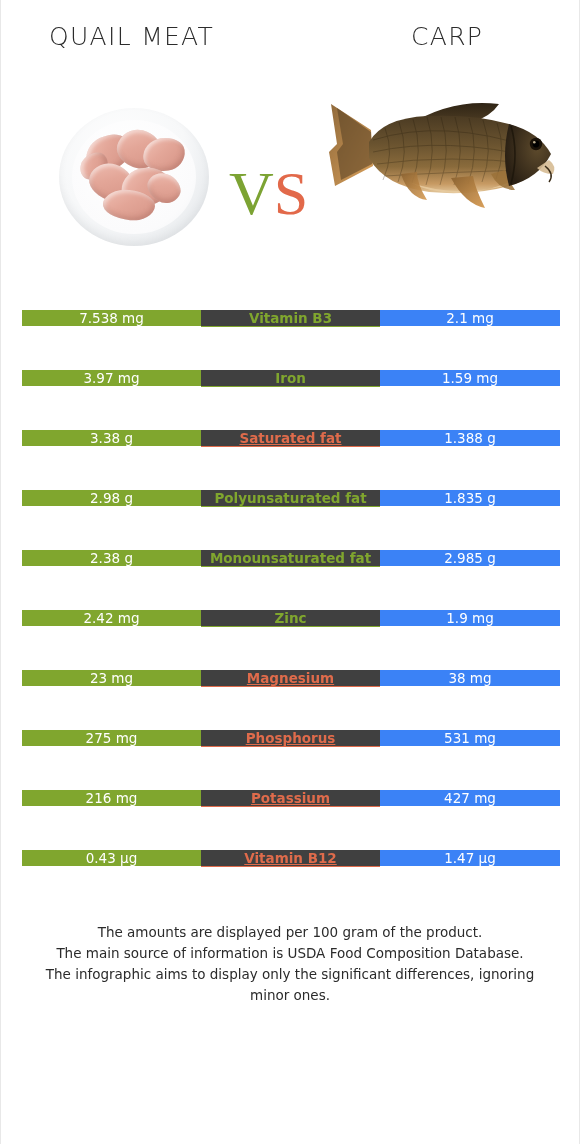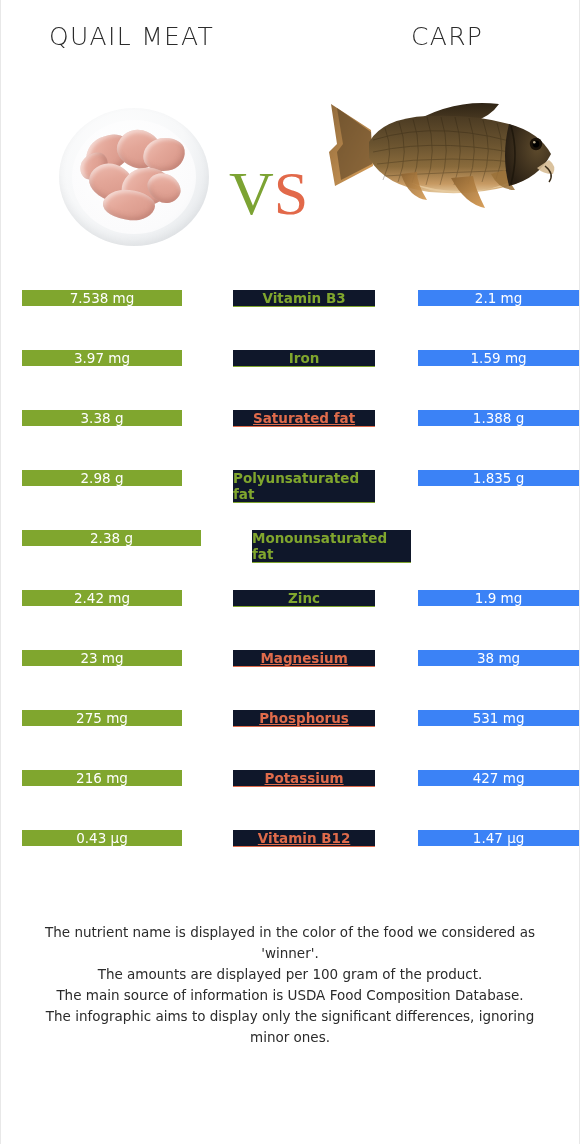--- a/index.html
+++ b/index.html
@@ -111,43 +111,41 @@
   
   .table {
     position: relative;
     margin-top: 8px;
   }
   .row {
     position: relative;
     height: 56px;
     margin-bottom: 4px;
     display: flex;
-    align-items: flex-start;
-    gap: 43px;
+    align-items: center;
   }
   .cell {
     display: flex;
     align-items: center;
     justify-content: center;
     box-sizing: border-box;
     font-size: 13.5px;
     font-family: "DejaVu Sans", sans-serif;
   }
   .cell-left {
     width: 179px;
     margin-left: 21px;
     background: #80a62e;
     color: #ffffff;
   }
   .cell-mid {
-    width: 159px;
-    background: #0f172a;
+    width: 179px;
+    background: #404040;
     font-weight: bold;
     font-size: 13.5px;
-    margin-left: 8px;
   }
   .cell-mid.win-green { color: #80a62e; border-bottom: 1px solid #80a62e; }
   .cell-mid.win-red   { color: #df6b4b; border-bottom: 1px solid #df6b4b; text-decoration: underline; }
   .cell-right {
     width: 180px;
     background: #3b82f6;
     color: #ffffff;
   }
 
   
@@ -275,20 +273,21 @@
         <div class="cell cell-right">1.388 g</div>
       </div>
       <div class="row">
         <div class="cell cell-left">2.98 g</div>
         <div class="cell cell-mid win-green">Polyunsaturated fat</div>
         <div class="cell cell-right">1.835 g</div>
       </div>
       <div class="row">
         <div class="cell cell-left">2.38 g</div>
         <div class="cell cell-mid win-green">Monounsaturated fat</div>
+        <div class="cell cell-right">2.985 g</div>
       </div>
       <div class="row">
         <div class="cell cell-left">2.42 mg</div>
         <div class="cell cell-mid win-green">Zinc</div>
         <div class="cell cell-right">1.9 mg</div>
       </div>
       <div class="row">
         <div class="cell cell-left">23 mg</div>
         <div class="cell cell-mid win-red">Magnesium</div>
         <div class="cell cell-right">38 mg</div>
@@ -304,19 +303,18 @@
         <div class="cell cell-right">427 mg</div>
       </div>
       <div class="row">
         <div class="cell cell-left">0.43 µg</div>
         <div class="cell cell-mid win-red">Vitamin B12</div>
         <div class="cell cell-right">1.47 µg</div>
       </div>
     </div>
 
   <div class="footer">
-    <div>The nutrient name is displayed in the color of the food we considered as 'winner'.</div>
     <div>The amounts are displayed per 100 gram of the product.</div>
     <div>The main source of information is USDA Food Composition Database.</div>
     <div>The infographic aims to display only the significant differences, ignoring minor ones.</div>
   </div>
 
 </div>
 
 </body></html>

